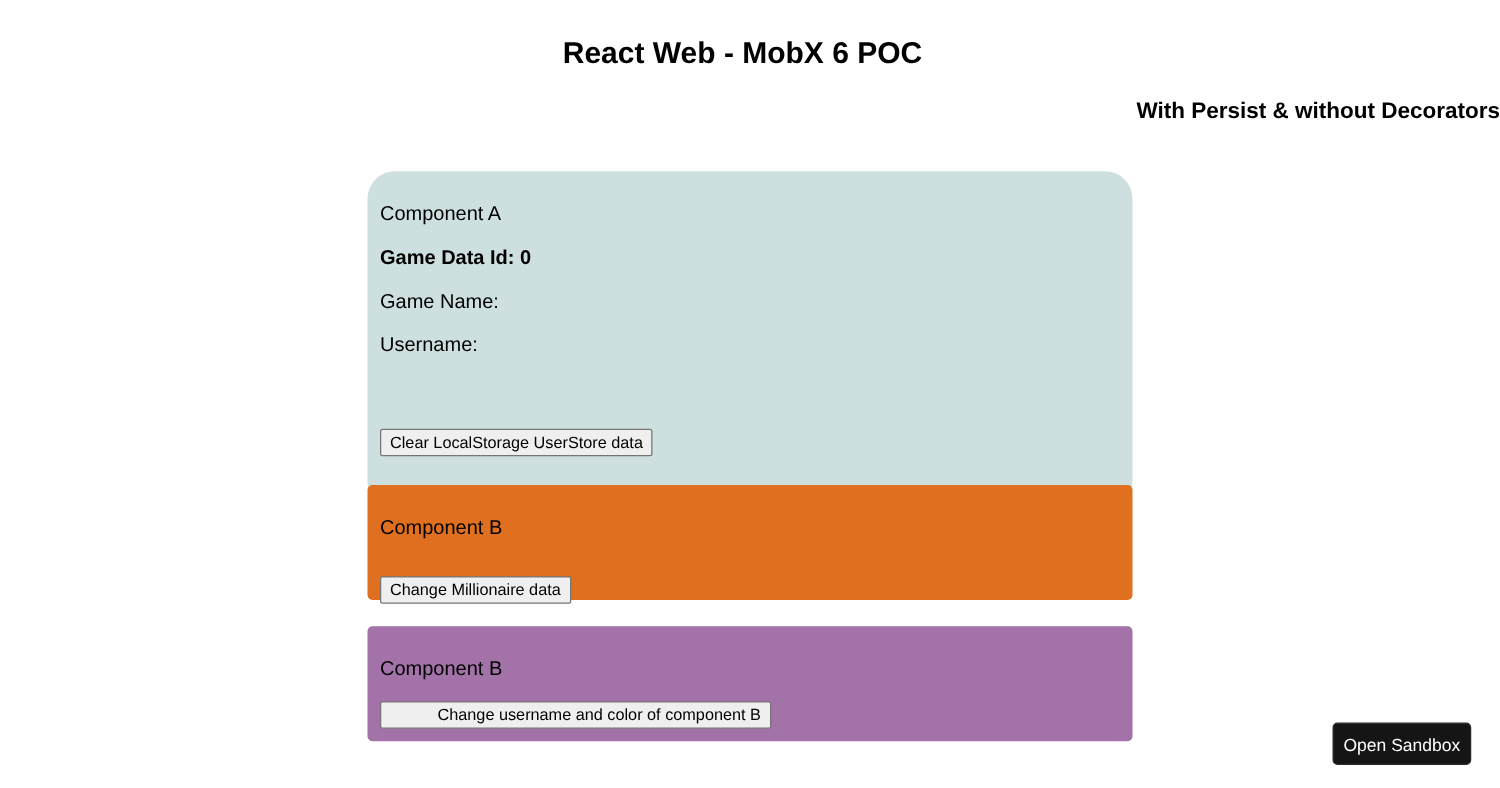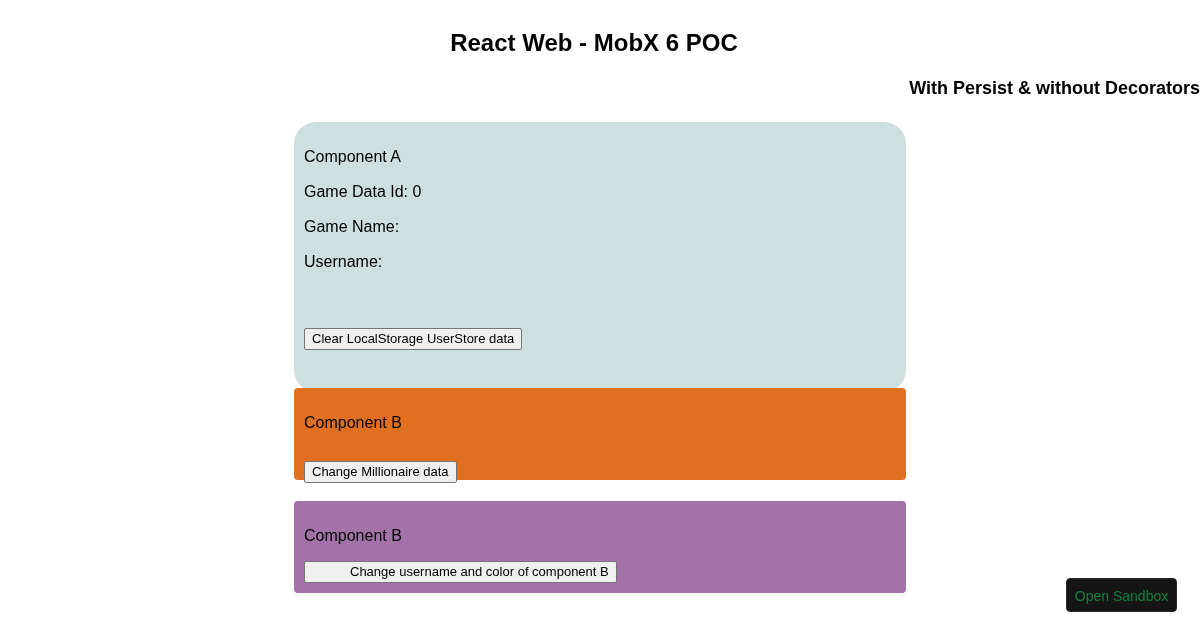--- a/index.html
+++ b/index.html
@@ -40,21 +40,21 @@
       line-height: 22px;
     }
     .panel {
       position: absolute;
       left: 294px;
       width: 612px;
       border-radius: 4px;
       box-sizing: border-box;
       padding: 0 10px;
     }
-    .panel-a { top: 122px; height: 270px; border-radius: 22px; }
+    .panel-a { top: 137px; height: 270px; border-radius: 22px; }
     .panel-b { top: 388px; height: 92px; }
     .panel-c { top: 501px; height: 92px; }
     .line {
       position: absolute;
       left: 10px;
       font-size: 16px;
       line-height: 20px;
       white-space: nowrap;
     }
     .btn {
@@ -73,42 +73,42 @@
       cursor: pointer;
       white-space: nowrap;
     }
     .sandbox-btn {
       position: absolute;
       left: 1066px;
       top: 578px;
       width: 111px;
       height: 34px;
       background: #151515;
-      color: #15803d;
+      color: #ffffff;
       border: 1px solid #2a2a2a;
       border-radius: 4px;
       box-sizing: border-box;
       font-family: "Liberation Sans", sans-serif;
       font-size: 14px;
       line-height: 32px;
       text-align: center;
       cursor: pointer;
     }
   </style>
 </head>
 <body>
 
 <div class="page">
 
   <h1>React Web - MobX 6 POC</h1>
   <h2>With Persist &amp; without Decorators</h2>
 
   <div class="panel panel-a" id="panel-a" style="background: rgb(205, 223, 223);">
     <div class="line" style="top:25px;">Component A</div>
-    <div class="line" style="top:60px;">Game Data Id: 0</div>
+    <div class="line" style="top:60px;font-weight:bold;">Game Data Id: 0</div>
     <div class="line" style="top:95px;">Game Name:</div>
     <div class="line" style="top:130px;">Username:</div>
     <button class="btn" style="top:206px;">Clear LocalStorage UserStore data</button>
   </div>
 
   <div class="panel panel-b" id="panel-b" style="background: rgb(224, 112, 32);">
     <div class="line" style="top:25px;">Component B</div>
     <button class="btn" style="top:73px;text-align:right;">Change Millionaire data</button>
   </div>
 

